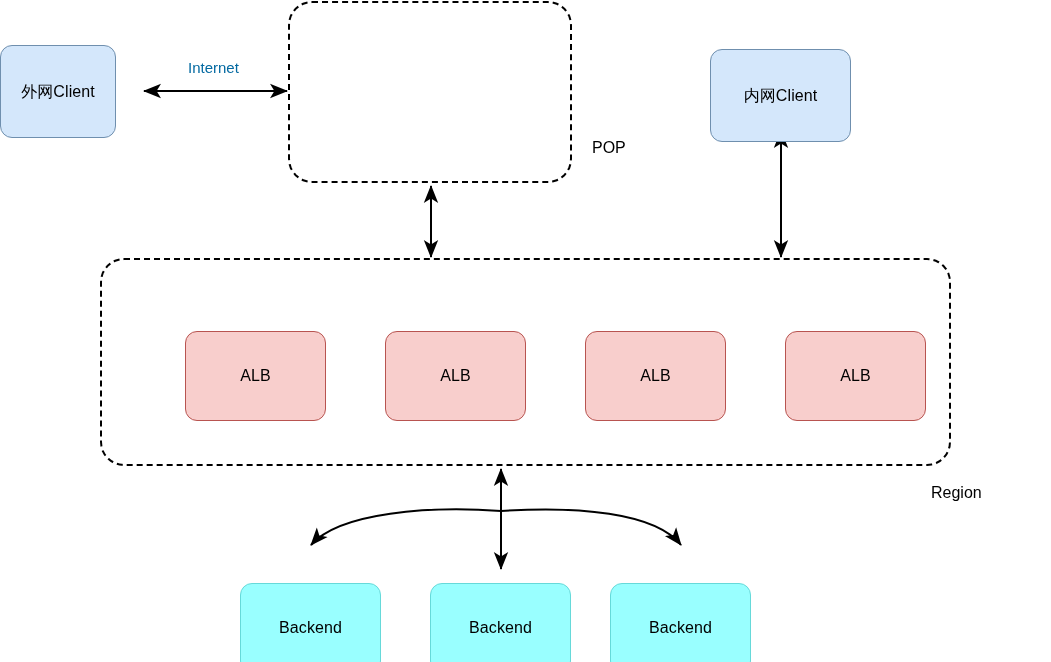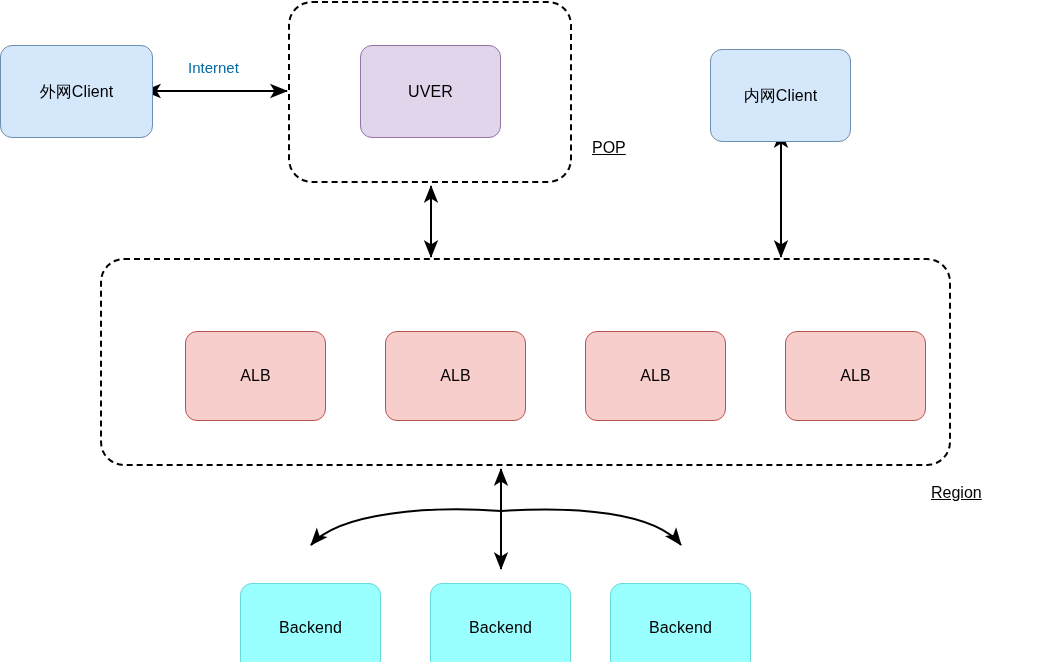--- a/index.html
+++ b/index.html
@@ -53,21 +53,20 @@
     box-sizing: border-box;
     border: 2px dashed #000000;
     border-radius: 24px;
     background: transparent;
   }
   .group-label {
     position: absolute;
     font-size: 16px;
     color: #000000;
     white-space: nowrap;
-    text-decoration: underline;
   }
   .edge-label {
     position: absolute;
     font-size: 15px;
     color: #0369a1;
     white-space: nowrap;
   }
   svg.overlay {
     position: absolute;
     left: 0;
@@ -116,23 +115,22 @@
       <path d="M501,511 C575,506 655,512 681,545" fill="none" stroke="#000000" stroke-width="2" marker-end="url(#arrHead)"></path>
     </g>
   </svg>
 
   <div class="group" style="left:288px; top:1px; width:284px; height:182px;"></div>
   <div class="group-label" style="left:592px; top:139px;">POP</div>
 
   <div class="group" style="left:100px; top:258px; width:851px; height:208px;"></div>
   <div class="group-label" style="left:931px; top:484px;">Region</div>
 
-  <div class="node node-client" style="left:0px; top:45px; width:153px; height:93px;">外网Client</div>
+  <div class="node node-client" style="left:0px; top:45px; width:116px; height:93px;">外网Client</div>
 
-  <div class="node node-uver" style="left:360px; top:45px; width:141px; height:93px;">UVER</div>
 
   <div class="node node-client" style="left:710px; top:49px; width:141px; height:93px;">内网Client</div>
 
   <div class="node node-alb" style="left:170px; top:331px; width:141px; height:90px;">ALB</div>
   <div class="node node-alb" style="left:370px; top:331px; width:141px; height:90px;">ALB</div>
   <div class="node node-alb" style="left:570px; top:331px; width:141px; height:90px;">ALB</div>
   <div class="node node-alb" style="left:770px; top:331px; width:141px; height:90px;">ALB</div>
 
   <div class="node node-backend" style="left:240px; top:572px; width:141px; height:90px;">Backend</div>
   <div class="node node-backend" style="left:430px; top:572px; width:141px; height:90px;">Backend</div>

